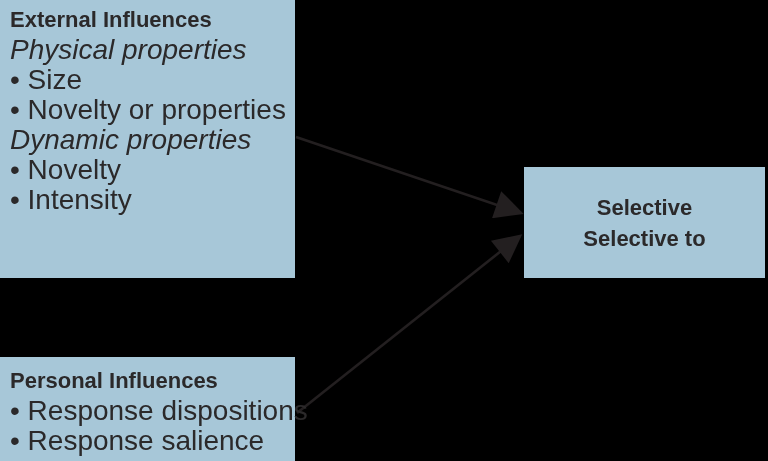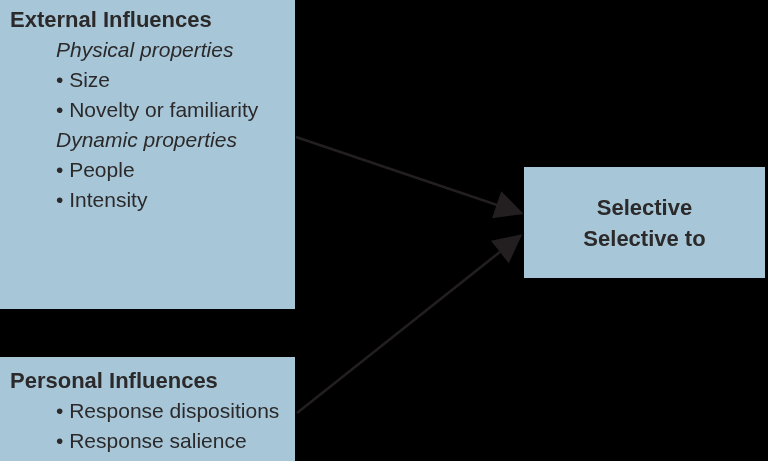--- a/index.html
+++ b/index.html
@@ -29,42 +29,41 @@
     fill: none;
   }
   .arrow-head { fill: var(--arrow); }
   .box {
     position: absolute;
     background: var(--box_fill);
     color: var(--text);
   }
   .box-external {
     left: 0; top: 0;
-    width: 295px; height: 309px;
+    width: 295px; height: 278px;
     padding: 5px 6px 0 10px;
   }
   .box-personal {
     left: 0; top: 357px;
     width: 295px; height: 104px;
     padding: 9px 6px 0 10px;
   }
   .box-selective {
     left: 524px; top: 167px;
     width: 241px; height: 111px;
     display: flex;
     flex-direction: column;
     justify-content: center;
     align-items: center;
     text-align: center;
   }
   .row {
-    font-size: 21px;
+    font-size: 28px;
     line-height: 30px;
     white-space: nowrap;
-    margin-left: 46px;
   }
   .box-title {
     font-weight: bold;
     font-size: 22px;
     line-height: 30px;
     white-space: nowrap;
   }
   .subheading { font-style: italic; }
   .sel-line {
     font-weight: bold;
@@ -85,23 +84,23 @@
       </marker>
     </defs>
     <line class="arrow-line" x1="296" y1="137" x2="521" y2="213" marker-end="url(#ah)"></line>
     <line class="arrow-line" x1="297" y1="413" x2="520" y2="236" marker-end="url(#ah)"></line>
   </svg>
 
   <div class="box box-external">
     <div class="box-title">External Influences</div>
     <div class="row subheading">Physical properties</div>
     <div class="row">• Size</div>
-    <div class="row">• Novelty or familiarity</div>
+    <div class="row">• Novelty or properties</div>
     <div class="row subheading">Dynamic properties</div>
-    <div class="row">• People</div>
+    <div class="row">• Novelty</div>
     <div class="row">• Intensity</div>
   </div>
 
   <div class="box box-personal">
     <div class="box-title">Personal Influences</div>
     <div class="row">• Response dispositions</div>
     <div class="row">• Response salience</div>
   </div>
 
   <div class="box box-selective">

